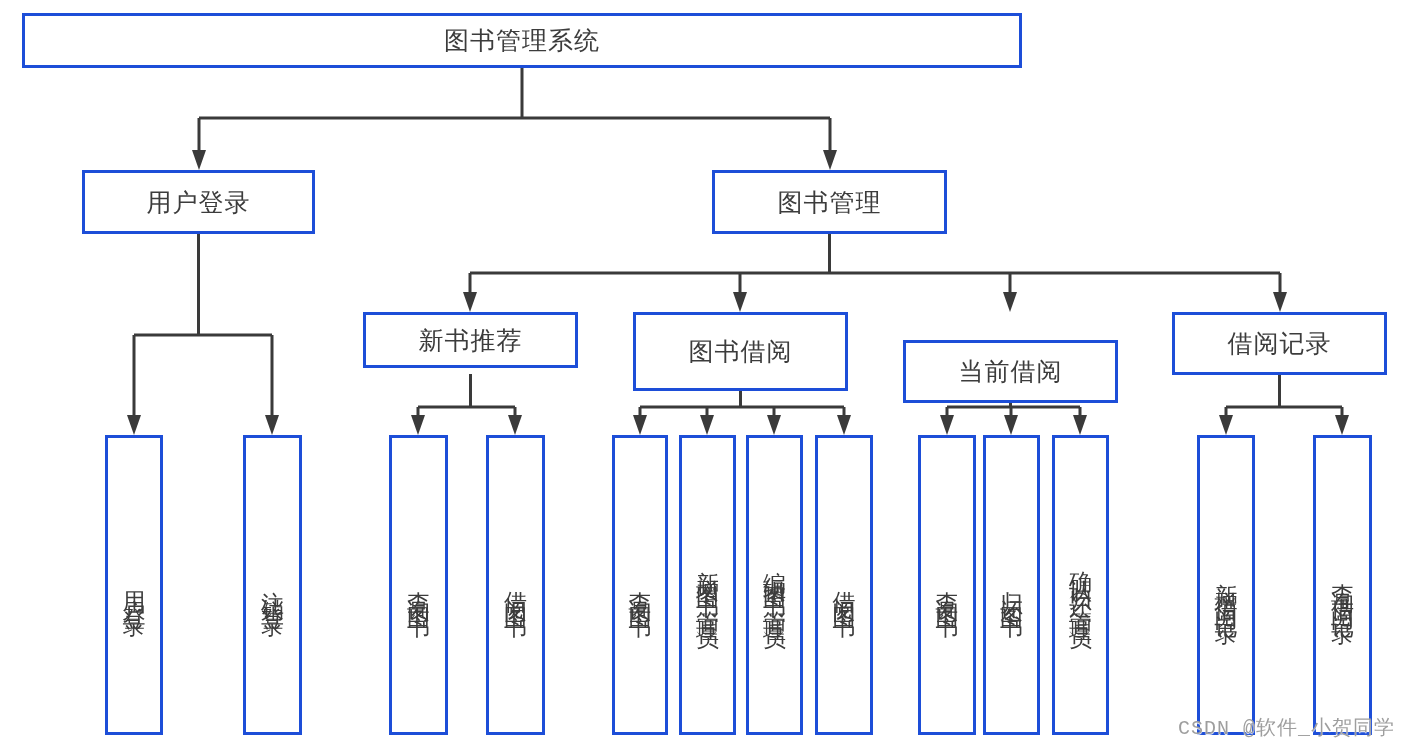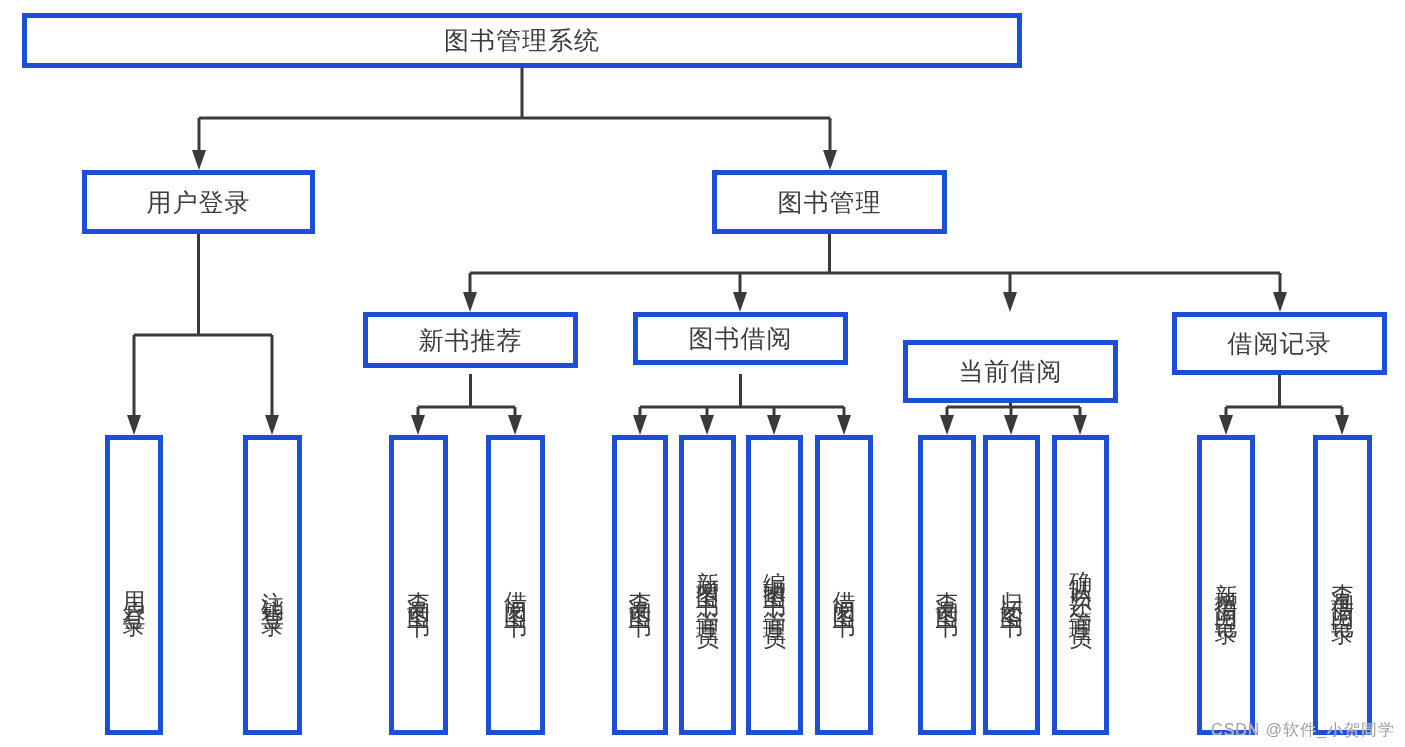--- a/index.html
+++ b/index.html
@@ -9,41 +9,42 @@
     background:#ffffff;
     font-family:"Liberation Sans","DejaVu Sans",sans-serif;
     overflow:hidden;
   }
   svg.wires{position:absolute;left:0;top:0;width:1405px;height:747px;}
   svg.wires path{stroke:#3a3a3a;stroke-width:3;fill:none;}
   svg.wires polygon{fill:#3a3a3a;stroke:none;}
   .box{
     position:absolute;
     box-sizing:border-box;
-    border:5px solid #1d4ed8;
+    border:3px solid #1d4ed8;
     background:#ffffff;
     display:flex;align-items:center;justify-content:center;
     color:#3c3c3c;
     font-size:25px;
     letter-spacing:1px;
   }
   .vbox{
     writing-mode:vertical-rl;
     font-size:23px;
     letter-spacing:8px;
     line-height:1;
     padding-top:8px;
   }
   .watermark{
     position:absolute;
     right:10px;bottom:6px;
     color:#9e9e9e;
-    font-size:16px;
+    font-size:20px;
     letter-spacing:1px;
     text-shadow:0 1px 1px #ffffff;
+    font-family:Liberation Mono, monospace;
   }
 </style>
 </head>
 <body>
 
 <div class="canvas">
 
   <svg class="wires" viewBox="0 0 1405 747">
     <g>
       <path d="M522 68 V118 M199 118 H830 M199 118 V152 M830 118 V152"></path>
@@ -86,21 +87,21 @@
       <polygon points="1335,415 1349,415 1342,435"></polygon>
     </g>
   </svg>
 
   <div class="box" style="left:22px;top:13px;width:1000px;height:55px;">图书管理系统</div>
 
   <div class="box" style="left:82px;top:170px;width:233px;height:64px;">用户登录</div>
   <div class="box" style="left:712px;top:170px;width:235px;height:64px;">图书管理</div>
 
   <div class="box" style="left:363px;top:312px;width:215px;height:56px;">新书推荐</div>
-  <div class="box" style="left:633px;top:312px;width:215px;height:53px;">图书借阅</div>
+  <div class="box" style="left:633px;top:312px;width:215px;height:79px;">图书借阅</div>
   <div class="box" style="left:903px;top:312px;width:215px;height:63px;margin-top:28px;">当前借阅</div>
   <div class="box" style="left:1172px;top:312px;width:215px;height:63px;">借阅记录</div>
 
   <div class="box vbox" style="left:105px;top:435px;width:58px;height:300px;">用户登录</div>
   <div class="box vbox" style="left:243px;top:435px;width:59px;height:300px;">注销登录</div>
 
   <div class="box vbox" style="left:389px;top:435px;width:59px;height:300px;">查询图书</div>
   <div class="box vbox" style="left:486px;top:435px;width:59px;height:300px;">借阅图书</div>
 
   <div class="box vbox" style="left:612px;top:435px;width:56px;height:300px;">查询图书</div>

